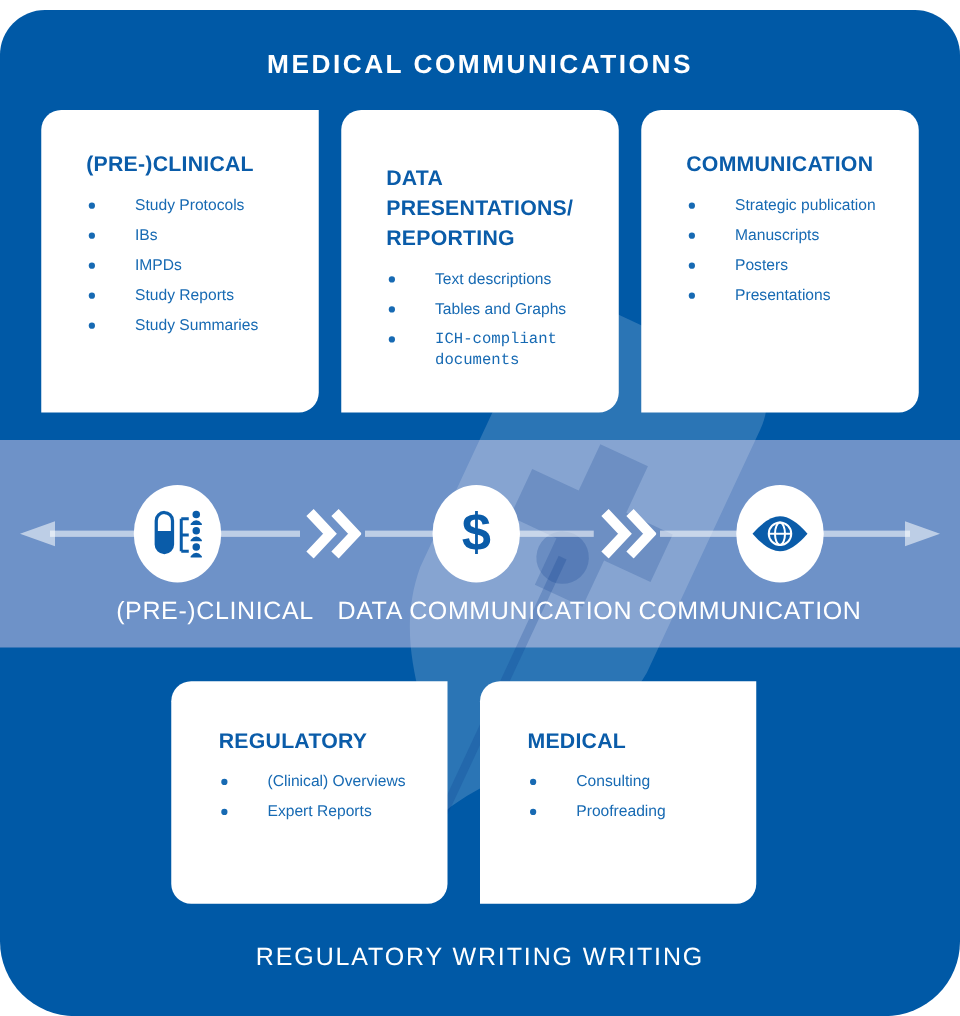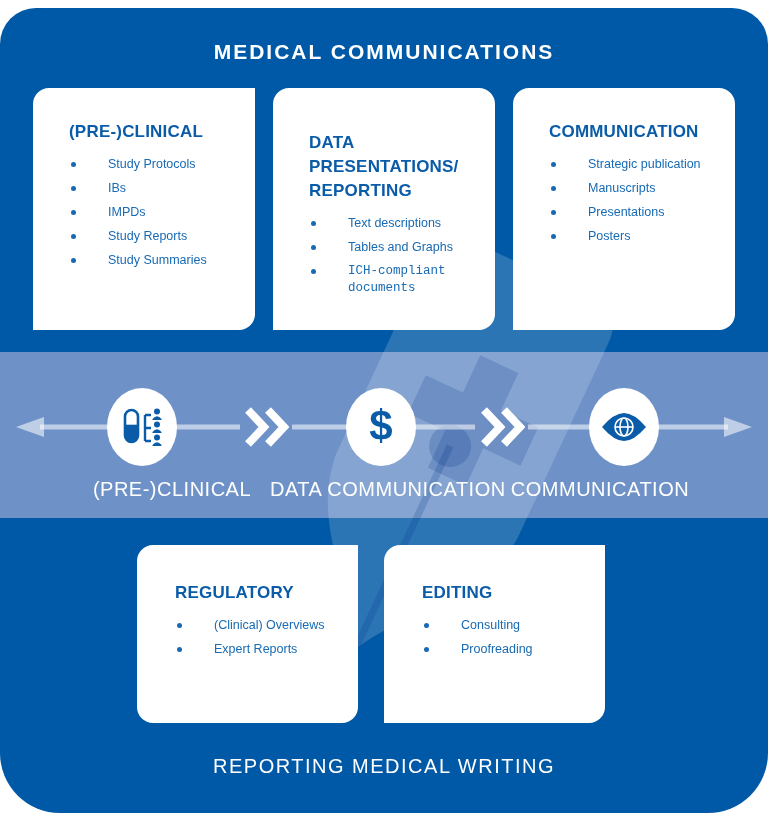--- a/index.html
+++ b/index.html
@@ -133,25 +133,25 @@
         <li>
             <span class="dot"></span>
             <span class="txt">Strategic publication</span>
           </li>
         <li>
             <span class="dot"></span>
             <span class="txt">Manuscripts</span>
           </li>
         <li>
             <span class="dot"></span>
+            <span class="txt">Posters</span>
+          </li>
+        <li>
+            <span class="dot"></span>
             <span class="txt">Presentations</span>
-          </li>
-        <li>
-            <span class="dot"></span>
-            <span class="txt">Posters</span>
           </li>
       </ul>
     </div>
   </div>
 
   <svg style="position:absolute;left:0;top:415px;" width="768" height="24" viewBox="0 0 768 24">
     <g fill="var(--arrow)">
       <polygon points="16,12 44,2 44,22"></polygon>
       <polygon points="752,12 724,2 724,22"></polygon>
       <rect x="40" y="9.5" width="200" height="5"></rect>
@@ -217,29 +217,29 @@
             <span class="txt">(Clinical) Overviews</span>
           </li>
         <li>
             <span class="dot"></span>
             <span class="txt">Expert Reports</span>
           </li>
       </ul>
     </div>
 
     <div class="card bcard-1">
-      <div class="card-heading">EDITING</div>
+      <div class="card-heading">MEDICAL</div>
       <ul class="items">
         <li>
             <span class="dot"></span>
             <span class="txt">Consulting</span>
           </li>
         <li>
             <span class="dot"></span>
             <span class="txt">Proofreading</span>
           </li>
       </ul>
     </div>
   </div>
 
-  <div class="bottom-title">REPORTING MEDICAL WRITING</div>
+  <div class="bottom-title">REGULATORY WRITING WRITING</div>
 
 </div>
 
 </body></html>

